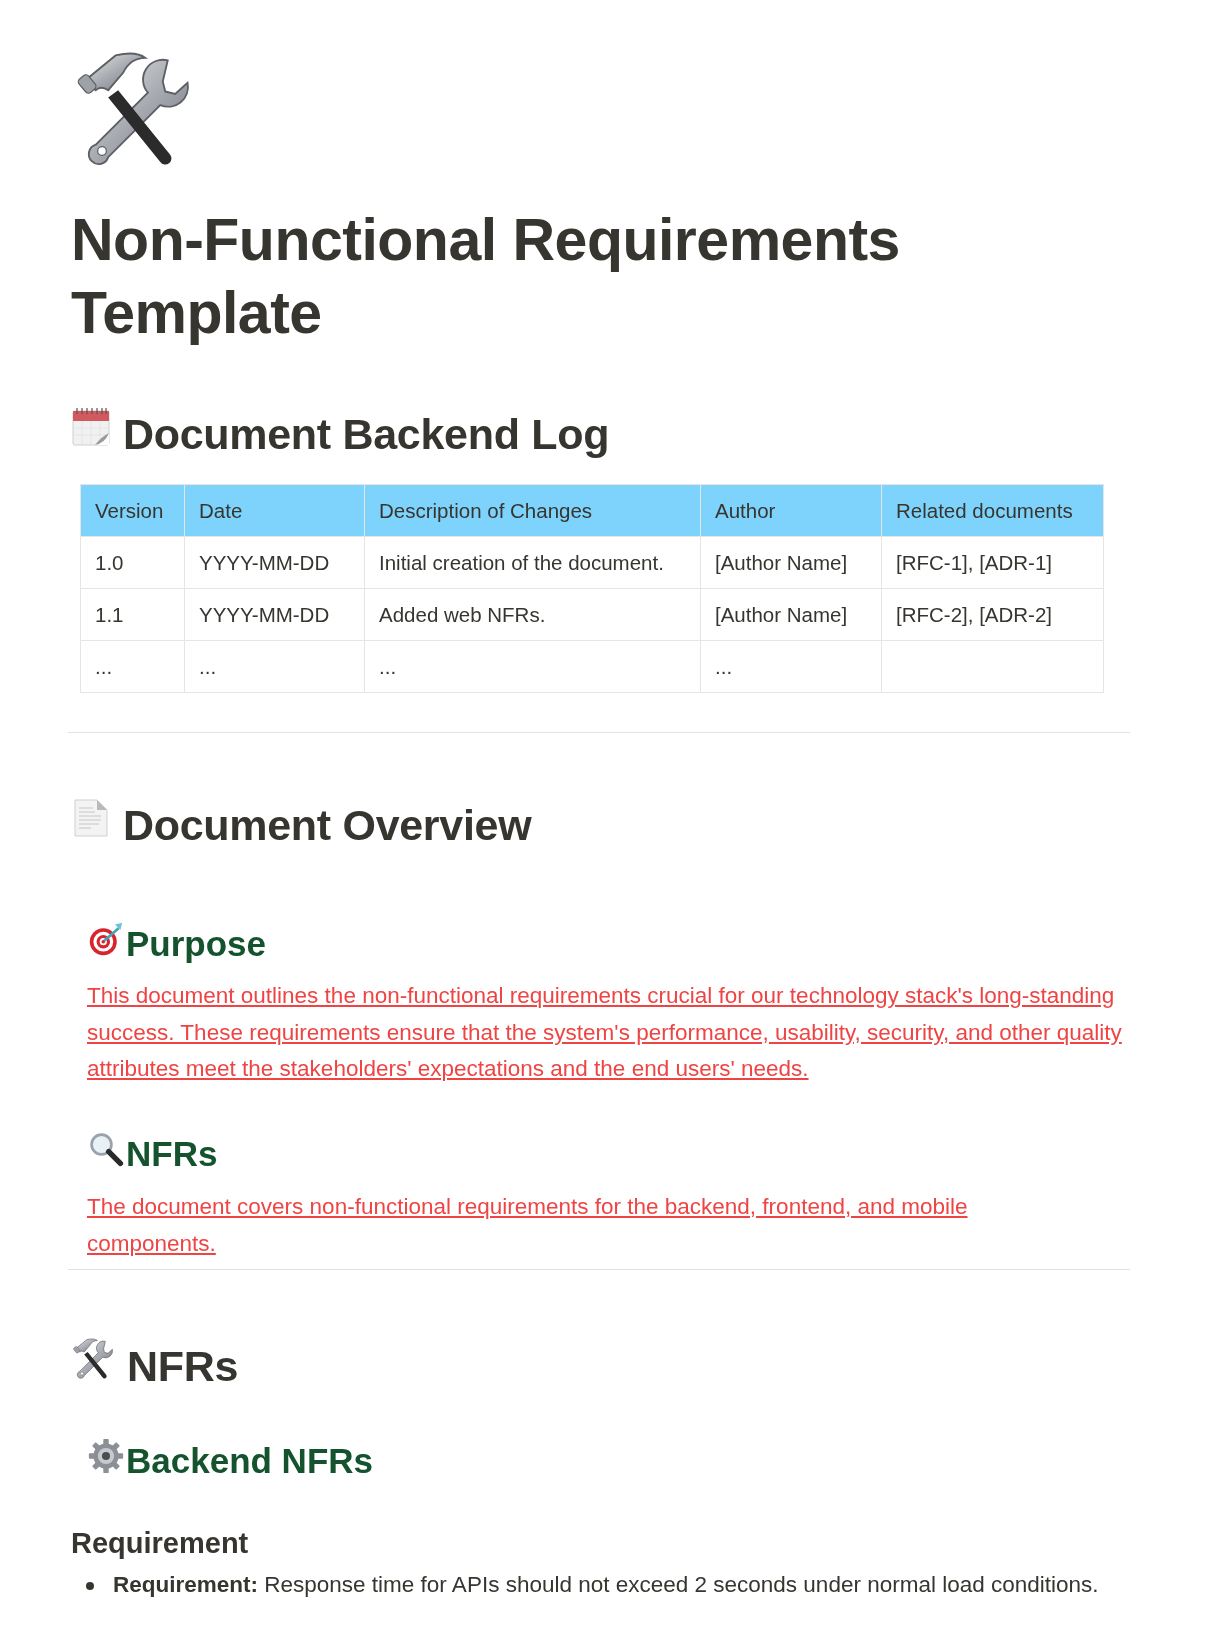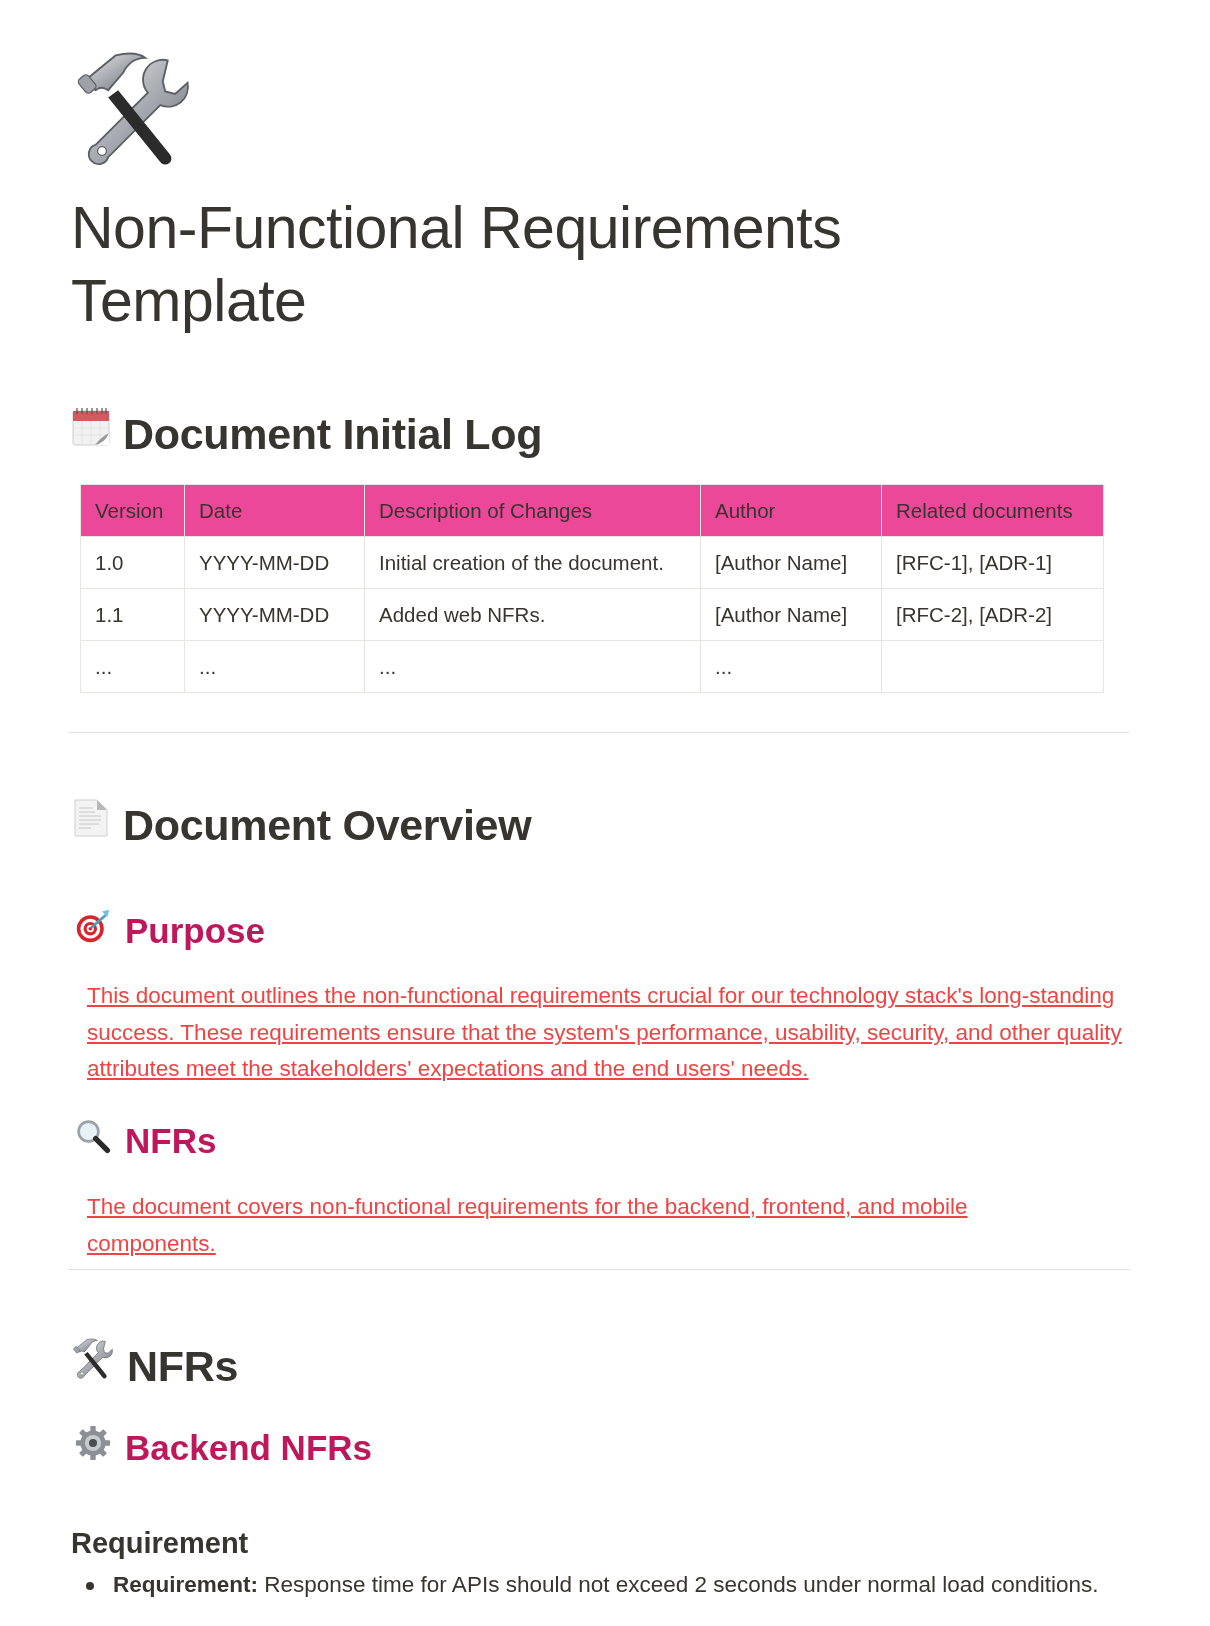--- a/index.html
+++ b/index.html
@@ -4,53 +4,53 @@
 <style>
   html, body { margin: 0; padding: 0; background: #ffffff; }
   body {
     width: 1210px; height: 1626px; overflow: hidden; position: relative;
     font-family: "Liberation Sans", "DejaVu Sans", sans-serif;
     color: #37352f;
   }
   .page { position: absolute; left: 71px; top: 0; width: 1065px; }
   .page-icon { position: absolute; left: 0; top: 48px; width: 124px; height: 124px; }
   .page-title {
-    position: absolute; left: 0; top: 192px; width: 1000px;
-    font-size: 59px; line-height: 73px; font-weight: 400; letter-spacing: -0.5px;
+    position: absolute; left: 0; top: 204px; width: 1000px;
+    font-size: 59px; line-height: 73px; font-weight: 700; letter-spacing: -0.5px;
     margin: 0; color: #37352f;
   }
   .h1 {
     position: absolute; left: 0; margin: 0;
     font-size: 43px; font-weight: 700; line-height: 56px; color: #37352f;
     display: flex; align-items: center; gap: 12px; letter-spacing: -0.3px;
   }
   .h2 {
-    position: absolute; left: 0; margin: 4px;
-    font-size: 35px; font-weight: 700; line-height: 44px; color: #be185d;
-    display: flex; align-items: center; gap: 14px;
+    position: absolute; left: 0; margin: 17px;
+    font-size: 35px; font-weight: 700; line-height: 44px; color: #14532d;
+    display: flex; align-items: center; gap: 2px;
   }
   .h3 {
     position: absolute; left: 0; margin: 0;
     font-size: 29px; font-weight: 700; line-height: 36px; color: #37352f;
   }
   .para {
     position: absolute; left: 0; width: 1065px; margin: 16px;
     font-size: 22.5px; line-height: 36.5px; color: #ef4444; text-decoration: underline;
   }
   .divider { position: absolute; left: -3px; width: 1062px; height: 1px; background: #e3e2df; }
   .emoji { display: inline-block; flex: none; }
   table.log {
     position: absolute; left: 9px; top: 484px;
     border-collapse: collapse; font-size: 20.5px; color: #37352f;
   }
   table.log th, table.log td {
     border: 1px solid #e6e5e2; text-align: left; padding: 0 14px;
     height: 51px; font-weight: 400; white-space: nowrap;
   }
-  table.log th { background: #ec4899; }
+  table.log th { background: #7dd3fc; }
   .bullet-list { position: absolute; left: 0; top: 1567px; margin: 0; padding: 0; list-style: none; width: 1065px; }
   .bullet-list li { position: relative; padding-left: 42px; font-size: 22.5px; line-height: 36.5px; }
   .bullet-list li .dot {
     position: absolute; left: 15px; top: 15px; width: 8px; height: 8px; border-radius: 50%; background: #37352f;
   }
   .bullet-list b { font-weight: 700; }
 </style>
 </head>
 <body>
 
@@ -145,21 +145,21 @@
         <use href="#sym-tools"></use>
       </svg>
   </div>
 
   <h1 class="page-title">Non-Functional Requirements Template</h1>
 
   <h2 class="h1" style="top:405px">
     <span class="emoji"><svg width="40" height="44">
           <use href="#sym-calendar"></use>
         </svg></span>
-    <span>Document Initial Log</span>
+    <span>Document Backend Log</span>
   </h2>
 
   <table class="log">
     <thead>
       <tr>
         <th style="width:75px">Version</th>
         <th style="width:151px">Date</th>
         <th style="width:307px">Description of Changes</th>
         <th style="width:152px">Author</th>
         <th style="width:193px">Related documents</th>

